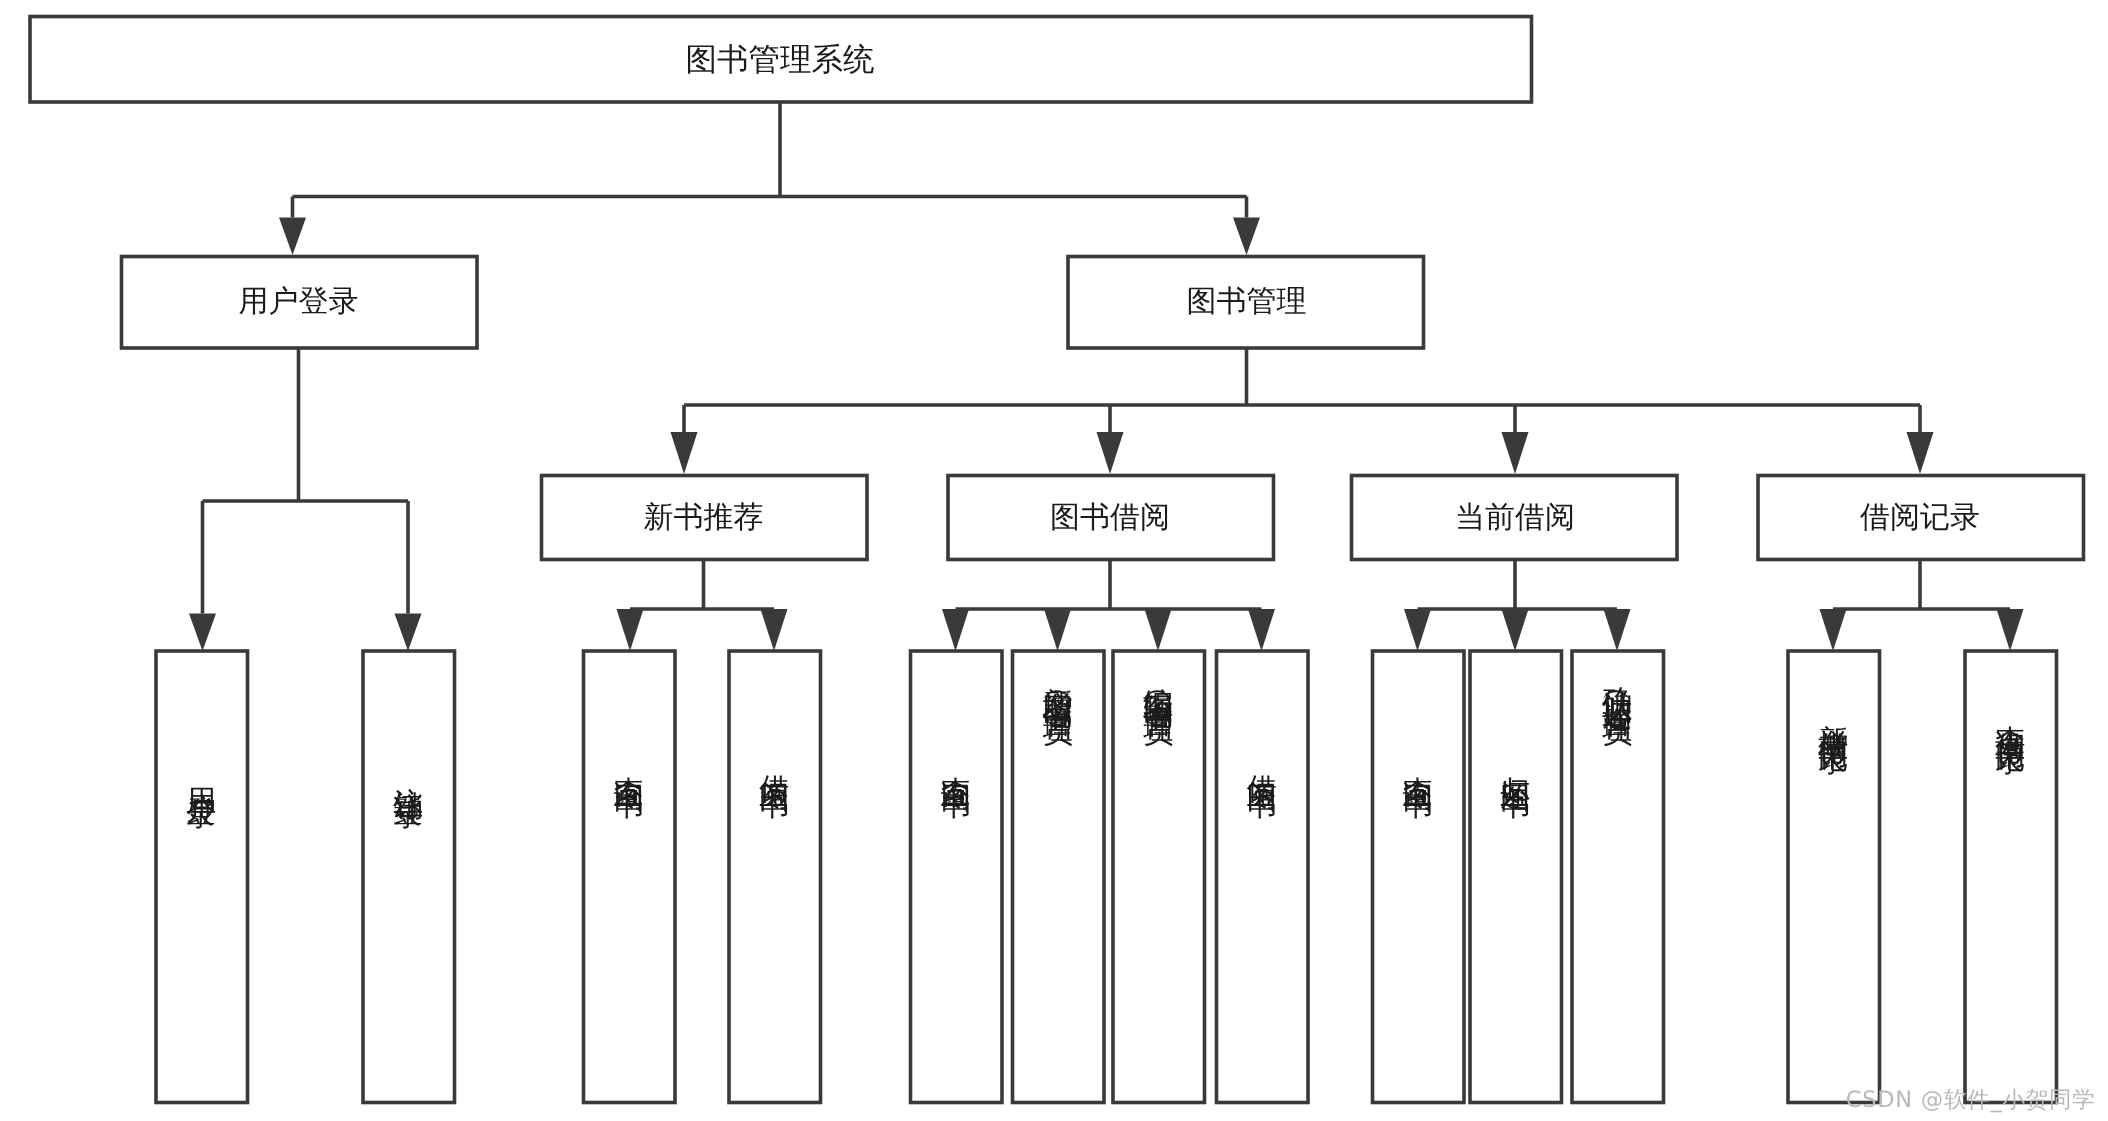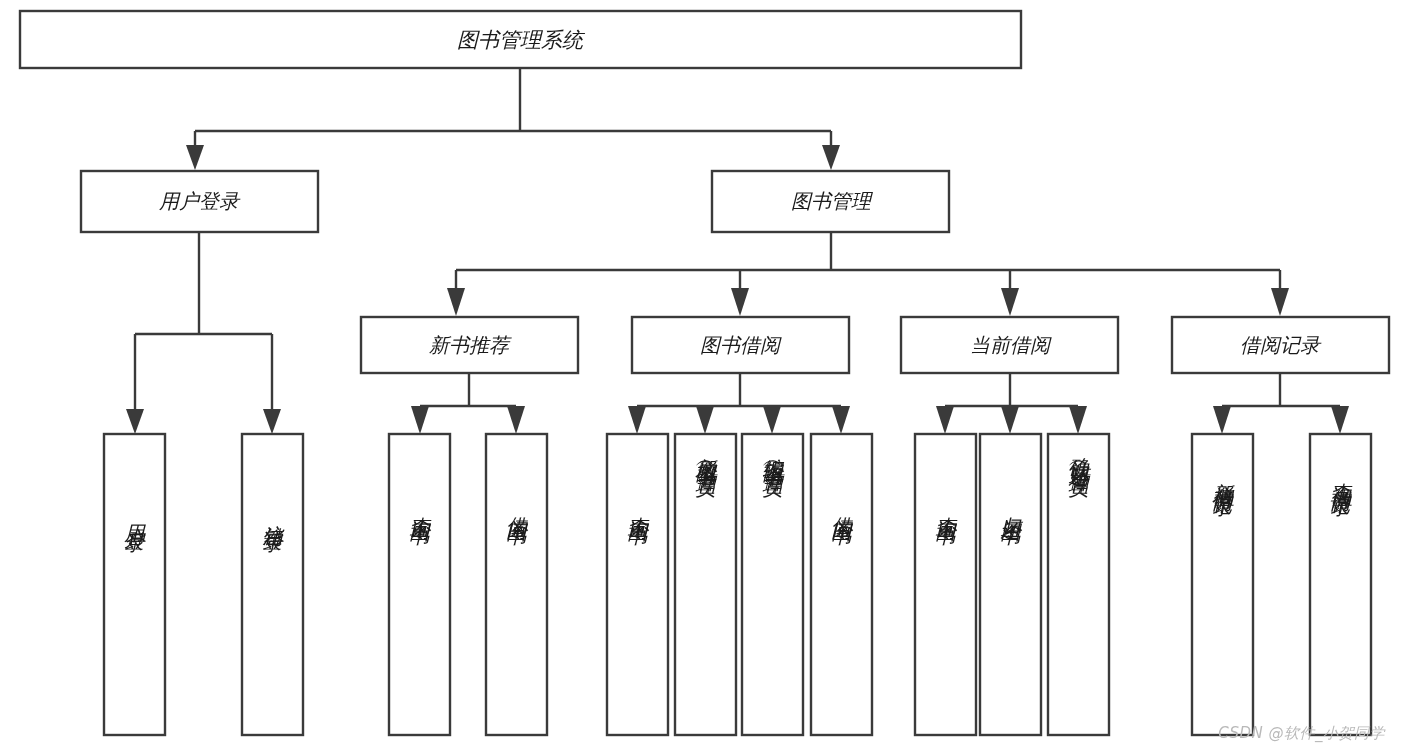--- a/index.html
+++ b/index.html
@@ -11,21 +11,20 @@
     width: 1405px;
     height: 747px;
     overflow: hidden;
     font-family: "DejaVu Sans", "Liberation Sans", sans-serif;
   }
   #diagram-root {
     position: relative;
     width: 1405px;
     height: 747px;
     background: #ffffff;
-    font-style: italic;
   }
   svg#tree-canvas {
     position: absolute;
     left: 0;
     top: 0;
     width: 1405px;
     height: 747px;
     display: block;
   }
   .node-box {
@@ -69,21 +68,21 @@
     text-orientation: upright;
     font-family: "DejaVu Sans", "Liberation Sans", sans-serif;
     font-size: 20px;
     line-height: 1.32;
     letter-spacing: 3px;
     color: #1b1b1b;
     white-space: nowrap;
   }
   #watermark {
     position: absolute;
-    right: 20px;
+    right: 8px;
     bottom: 4px;
     font-family: "DejaVu Sans", "Liberation Sans", sans-serif;
     font-size: 15px;
     color: #b9b9b9;
     letter-spacing: 0.5px;
     white-space: nowrap;
   }
 </style>
 </head>
 <body>

